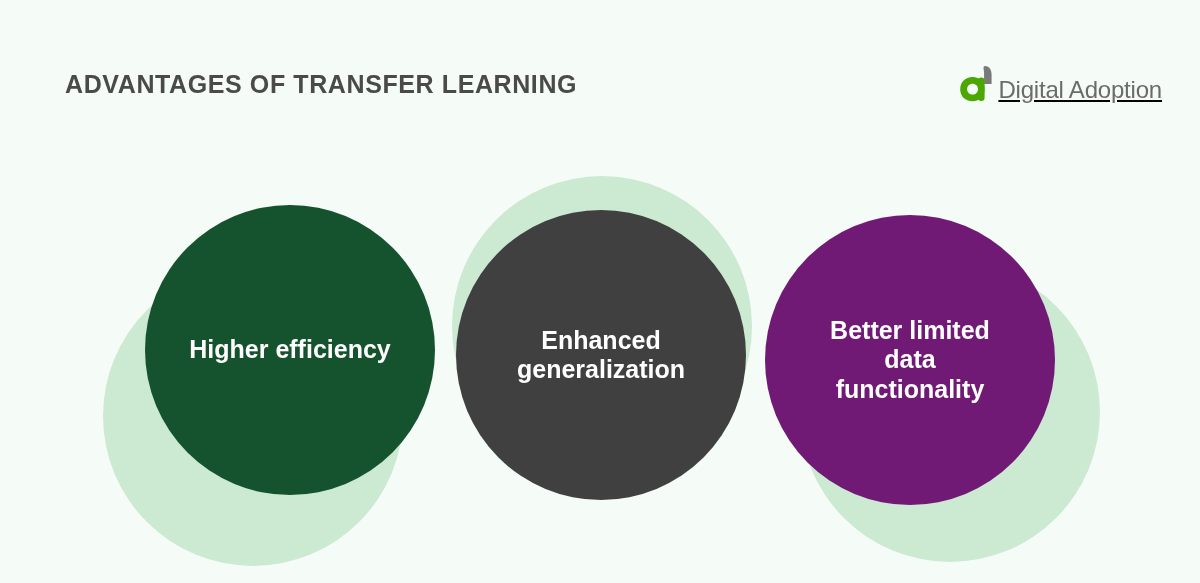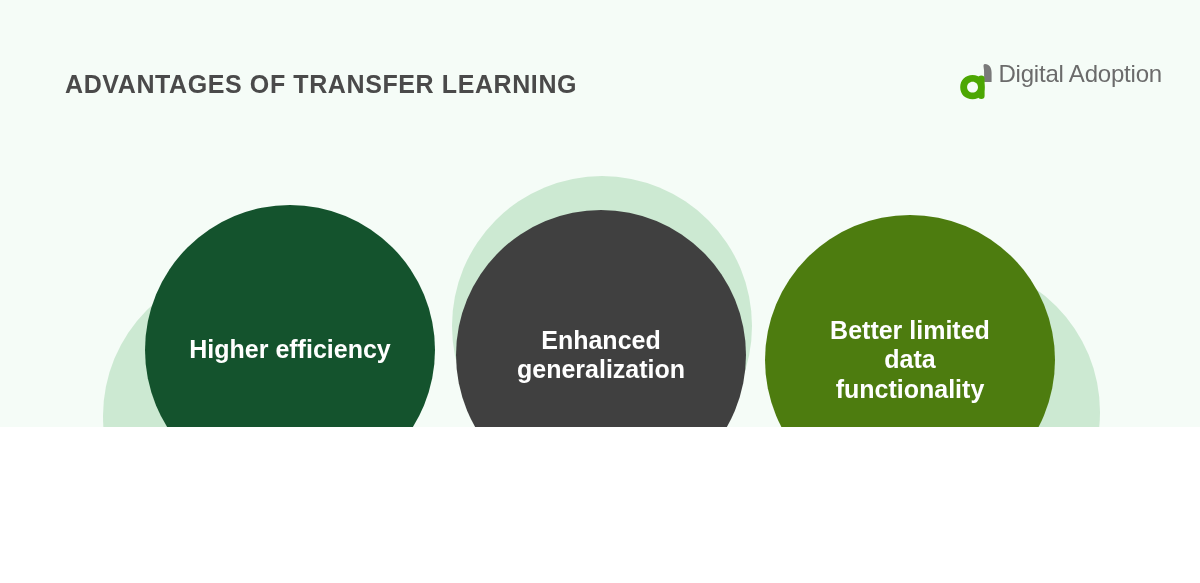--- a/index.html
+++ b/index.html
@@ -10,21 +10,21 @@
   body {
     width: 1200px;
     height: 583px;
     overflow: hidden;
     font-family: "Liberation Sans", sans-serif;
   }
 
   #canvas {
     position: relative;
     width: 1200px;
-    height: 427px;
+    height: 583px;
     background: #f5fcf7;
     overflow: hidden;
   }
 
   
   #page-title {
     position: absolute;
     left: 65px;
     top: 70px;
     font-size: 25px;
@@ -34,22 +34,23 @@
     text-transform: uppercase;
     white-space: nowrap;
   }
 
   #brand-logo {
     position: absolute;
     right: 38px;
     top: 62px;
     height: 40px;
     display: flex;
-    align-items: flex-start;
+    align-items: flex-end;
     gap: 4px;
+    text-decoration: underline;
   }
   #brand-logo .logo-mark {
     width: 36px;
     height: 38px;
     display: block;
     flex: 0 0 auto;
   }
   #brand-logo .logo-text {
     font-size: 24px;
     font-weight: 400;
@@ -96,21 +97,21 @@
   }
   .bubble-2 {
     left: 456px; top: 210px;
     width: 290px; height: 290px;
     background: #404040;
     font-size: 25px;
   }
   .bubble-3 {
     left: 765px; top: 215px;
     width: 290px; height: 290px;
-    background: #4d7c0f;
+    background: #701a75;
     font-size: 25px;
   }
   .bubble-label {
     padding: 0 26px;
     white-space: pre-line;
   }
 </style>
 </head>
 <body>
 

